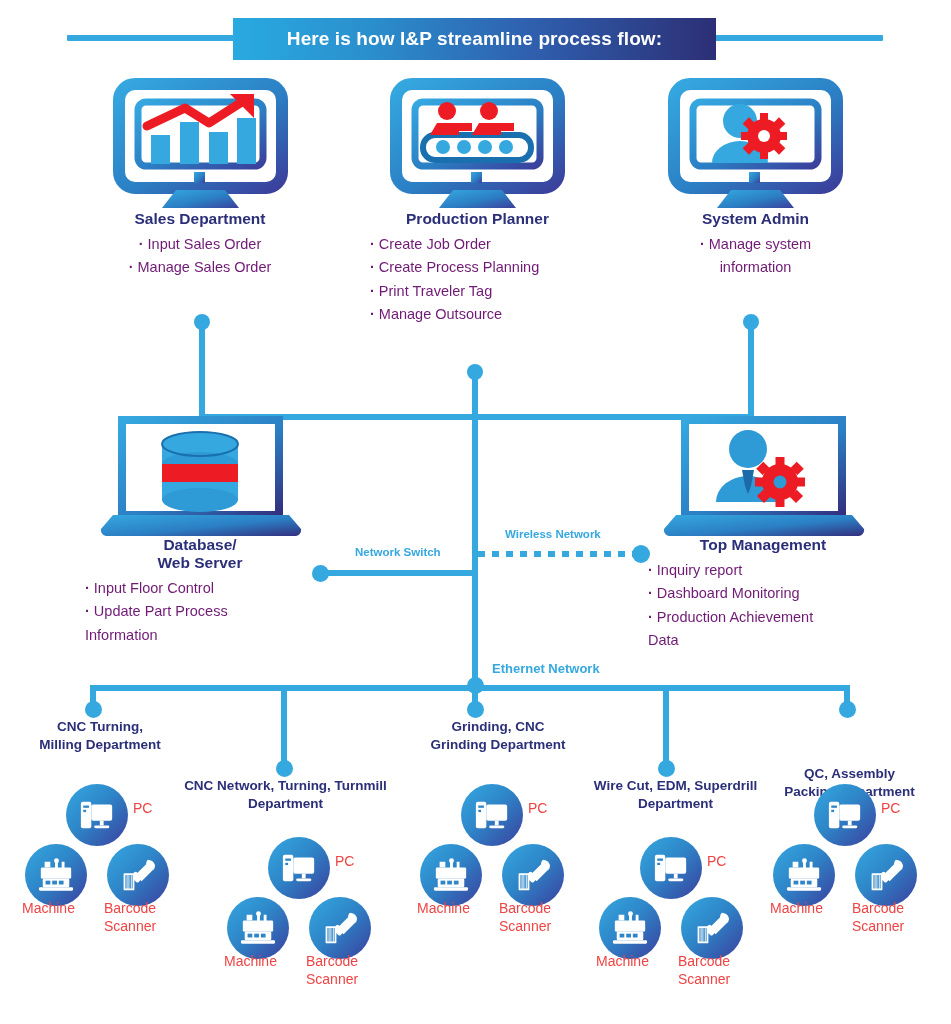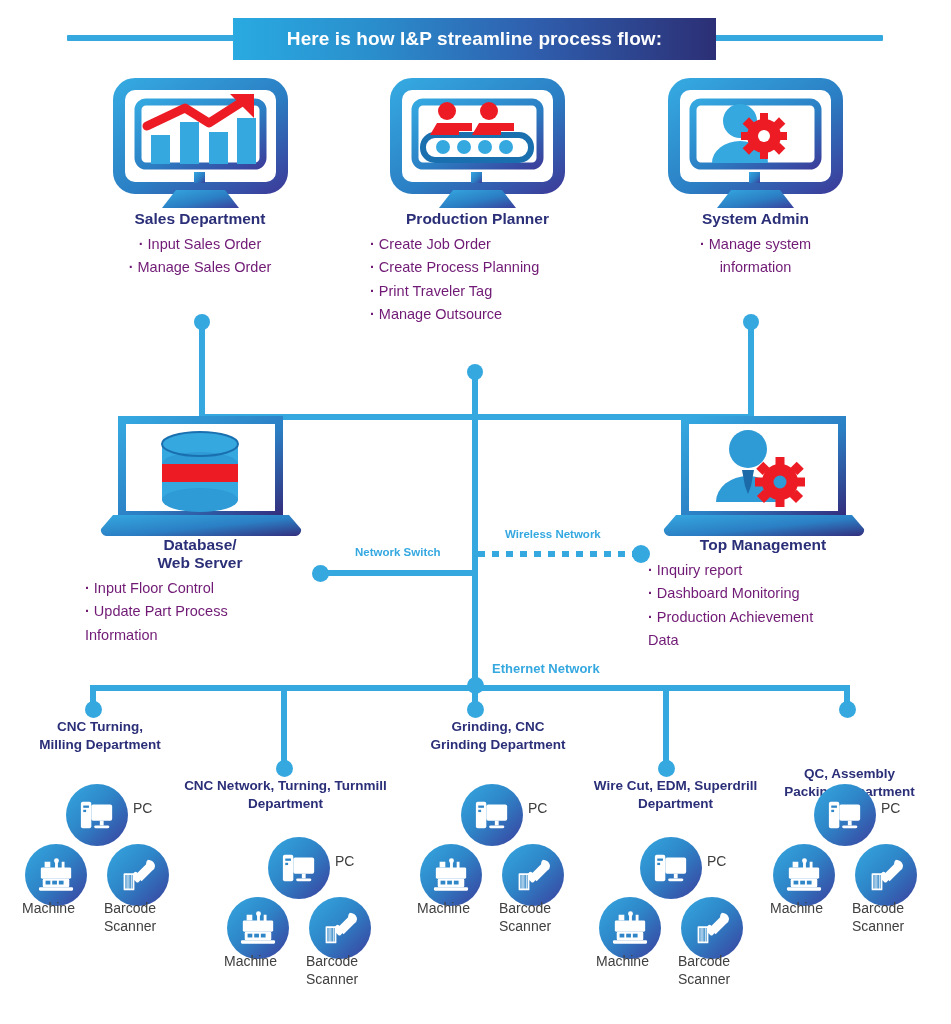--- a/index.html
+++ b/index.html
@@ -35,21 +35,21 @@
   
   .icon-svg{display:block;margin:0 auto;}
 
   
   .dept{position:absolute;}
   .dept .dname{position:absolute;text-align:center;font-size:13.5px;
       font-weight:bold;color:#2b2f78;line-height:1.3;white-space:nowrap;}
   .circ{position:absolute;width:62px;height:62px;border-radius:50%;
       background:linear-gradient(135deg,#35a8e0 0%,#2e86c8 45%,#3a3f9e 100%);
       display:flex;align-items:center;justify-content:center;}
-  .clab{position:absolute;font-size:14px;color:#404040;line-height:1.25;white-space:nowrap;}
+  .clab{position:absolute;font-size:14px;color:#ef4444;line-height:1.25;white-space:nowrap;}
 </style>
 </head>
 <body>
 
 <div id="stage">
 
   <div class="hdr-wrap">
     <div class="hdr-rule left"></div>
     <div class="hdr-rule right"></div>
     <div class="hdr-banner">

